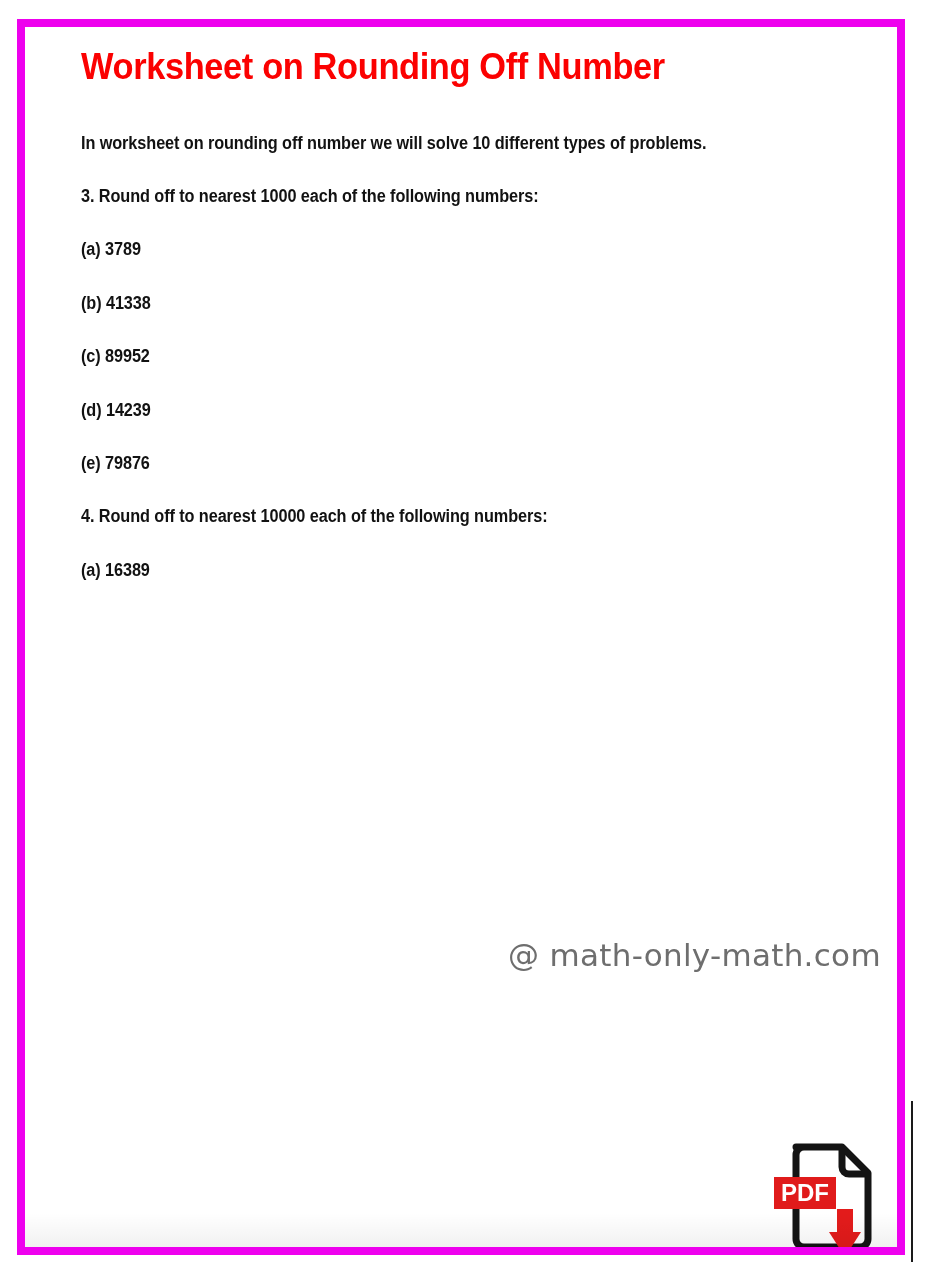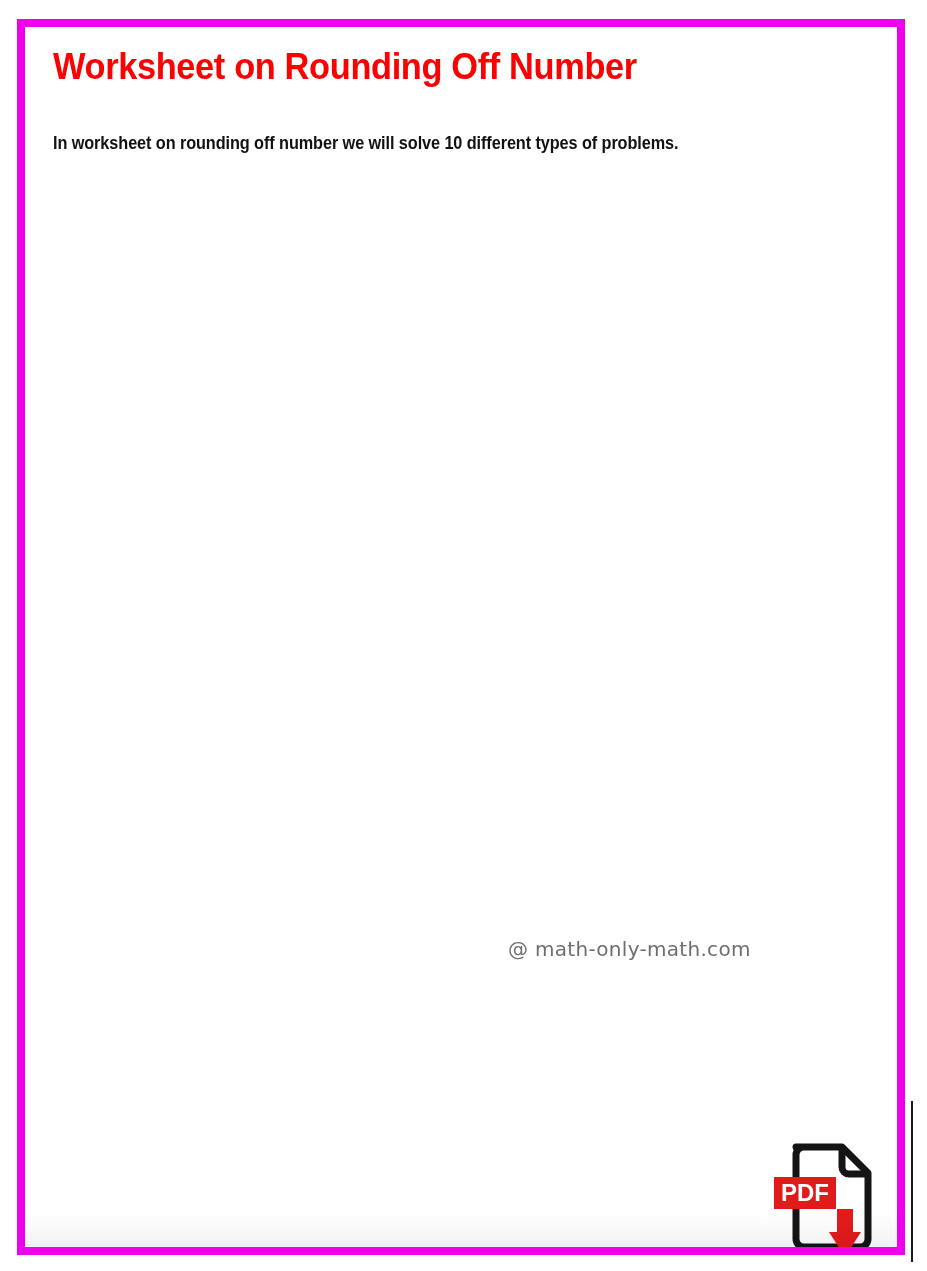--- a/index.html
+++ b/index.html
@@ -54,21 +54,21 @@
     height: 161px;
     background: #1a1a1a;
   }
 
   
   #content {
     position: absolute;
     left: 0;
     top: 0;
     right: 0;
-    padding: 0 40px 0 28px;
+    padding: 0 40px 0 56px;
     box-sizing: border-box;
   }
 
   #page-title {
     color: var(--title, #fb0101);
     font-family: "Liberation Sans Narrow", "Liberation Sans", sans-serif;
     font-size: 37px;
     font-weight: bold;
     letter-spacing: -0.4px;
     margin: 0;
@@ -97,21 +97,21 @@
   .choice-line { margin-top: 31.5px; }
   .section-block .choice-line:first-of-type { margin-top: 31.5px; }
 
   
   #watermark {
     position: absolute;
     left: 483px;
     top: 910px;
     color: #6e6e6e;
     font-family: "DejaVu Sans", sans-serif;
-    font-size: 20px;
+    font-size: 31px;
     font-weight: normal;
     letter-spacing: 0.3px;
     white-space: nowrap;
     user-select: none;
   }
 
   
   #pdf-icon {
     position: absolute;
     left: 747px;
@@ -128,21 +128,34 @@
   <div id="worksheet-page">
 
     <div id="content">
 
       <h1 id="page-title">Worksheet on Rounding Off Number</h1>
 
       <p id="intro-line" class="body-line">In worksheet on rounding off number we will solve 10 different types of problems.</p>
 
 
 
+      <div class="section-block">
+        <p class="body-line section-heading">3. Round off to nearest 1000 each of the following numbers:</p>
+        <p class="body-line choice-line">(a) 3789</p>
+        <p class="body-line choice-line">(b) 41338</p>
+        <p class="body-line choice-line">(c) 89952</p>
+        <p class="body-line choice-line">(d) 14239</p>
+        <p class="body-line choice-line">(e) 79876</p>
+      </div>
 
+      <div class="section-block">
+        <p class="body-line section-heading">4. Round off to nearest 10000 each of the following numbers:</p>
+        <p class="body-line choice-line">(a) 16389</p>
+
+      </div>
 
     </div>
 
     <div id="watermark">@ math-only-math.com</div>
 
     <div id="pdf-icon">
       <svg viewBox="0 0 112 128" xmlns="http://www.w3.org/2000/svg">
 
         <path d="M24 12 H70 L96 38 V104 A8 8 0 0 1 88 112 H32 A8 8 0 0 1 24 104 V20 A8 8 0 0 1 32 12 Z" fill="#ffffff" stroke="#141414" stroke-width="7" stroke-linejoin="round"></path>
         <path d="M70 12 V32 A7 7 0 0 0 77 39 H96" fill="none" stroke="#141414" stroke-width="7" stroke-linejoin="round"></path>

